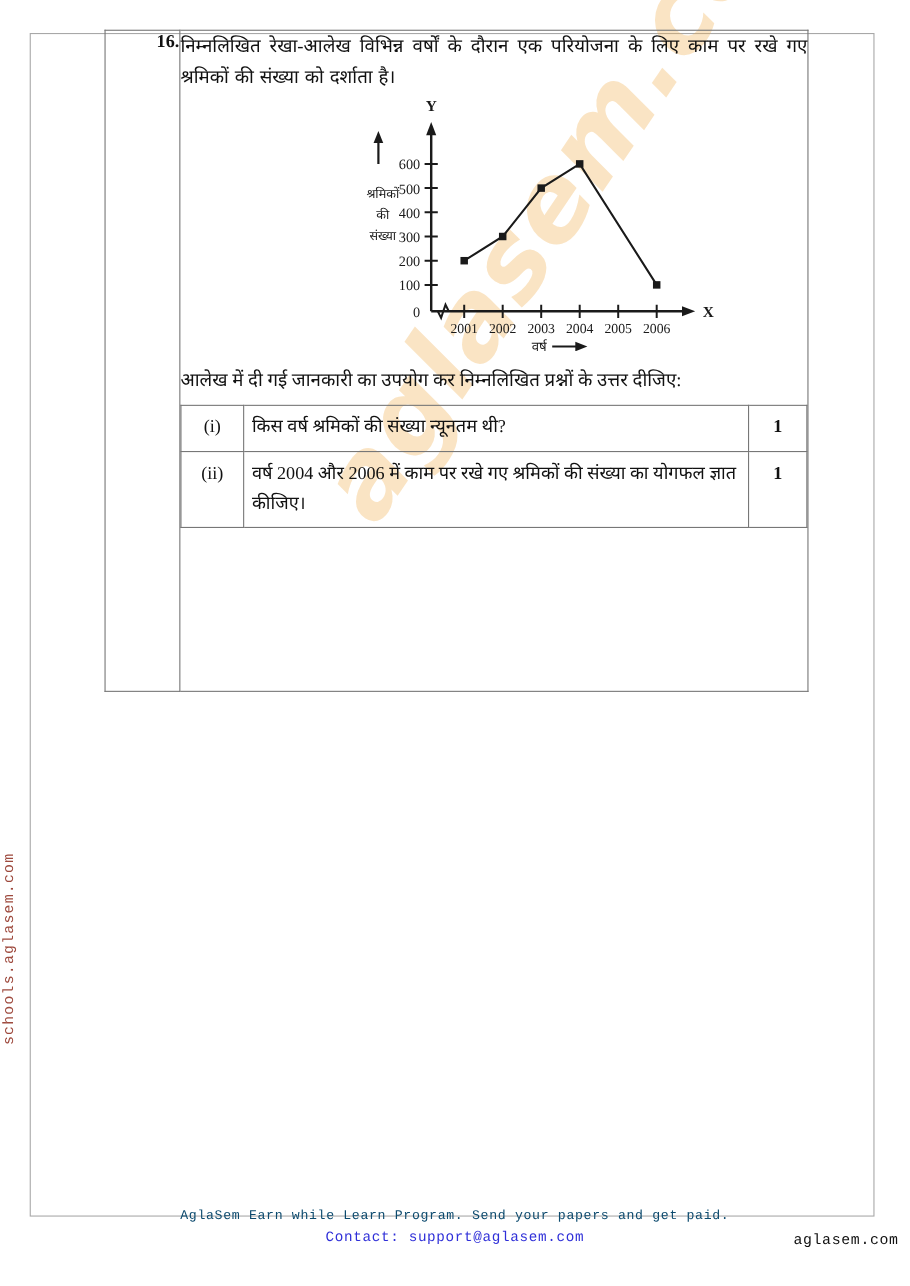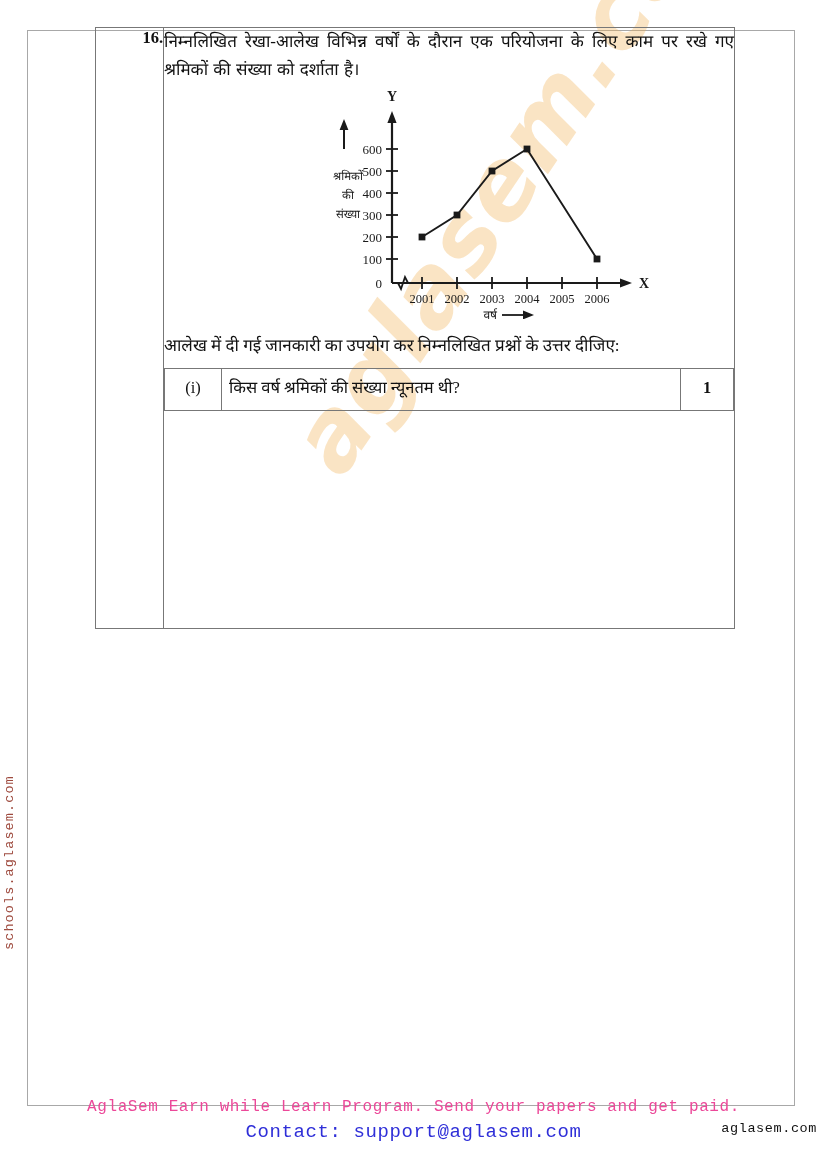--- a/index.html
+++ b/index.html
@@ -151,27 +151,27 @@
   
   .footer {
     position: absolute;
     left: 0;
     top: 1098px;
     width: 827px;
     text-align: center;
     font-family: "Liberation Mono", "DejaVu Sans Mono", monospace;
   }
   .footer-line1 {
-    color: #ec4899;
-    font-size: 16px;
+    color: #0c4a6e;
+    font-size: 12px;
     letter-spacing: 0.6px;
   }
   .footer-line2 {
     color: #2f2fd8;
-    font-size: 19px;
+    font-size: 13px;
     letter-spacing: 0.6px;
     margin-top: 5px;
   }
   .footer-brand {
     position: absolute;
     right: 10px;
     top: 1121px;
     font-family: "Liberation Mono", "DejaVu Sans Mono", monospace;
     font-size: 13.5px;
     letter-spacing: 0.6px;
@@ -277,20 +277,25 @@
 
         <p class="instruction">आलेख में दी गई जानकारी का उपयोग कर निम्नलिखित प्रश्नों के उत्तर दीजिए:</p>
 
         <table class="sub-table">
           <tbody>
             <tr>
               <td class="roman-cell">(i)</td>
               <td class="text-cell">किस वर्ष श्रमिकों की संख्या न्यूनतम थी?</td>
               <td class="marks-cell">1</td>
             </tr>
+            <tr>
+              <td class="roman-cell">(ii)</td>
+              <td class="text-cell">वर्ष 2004 और 2006 में काम पर रखे गए श्रमिकों की संख्या का योगफल ज्ञात कीजिए।</td>
+              <td class="marks-cell">1</td>
+            </tr>
           </tbody>
         </table>
 
       </td>
     </tr>
   </tbody>
 </table>
 
 <div class="footer">
   <div class="footer-line1">AglaSem Earn while Learn Program. Send your papers and get paid.</div>

